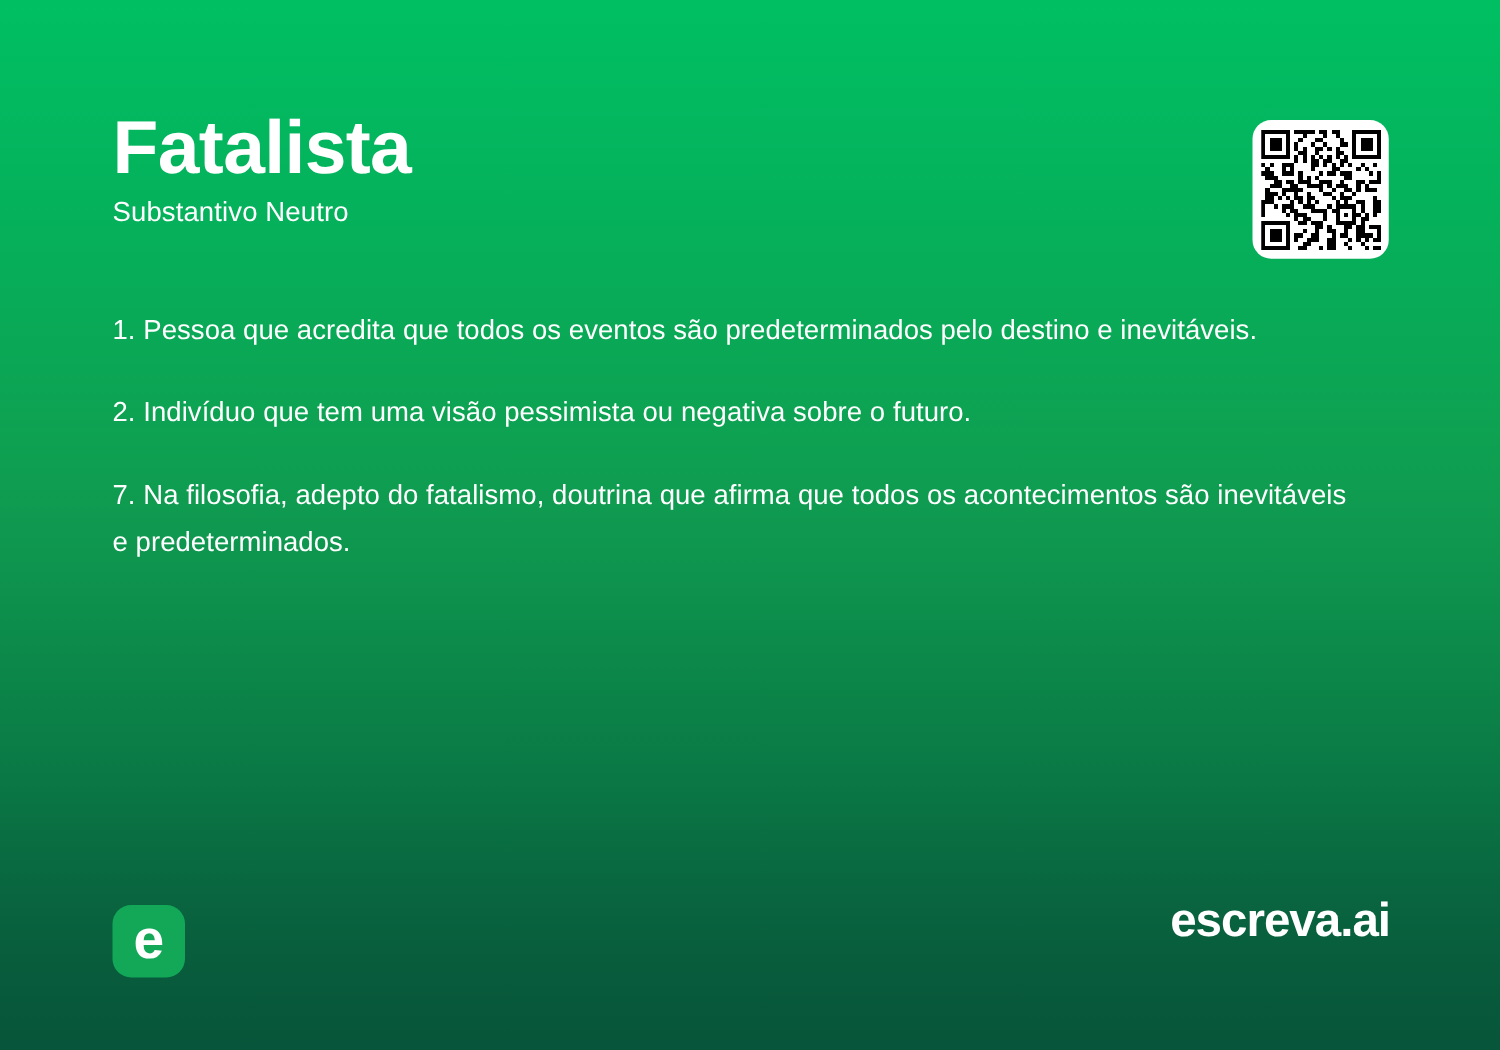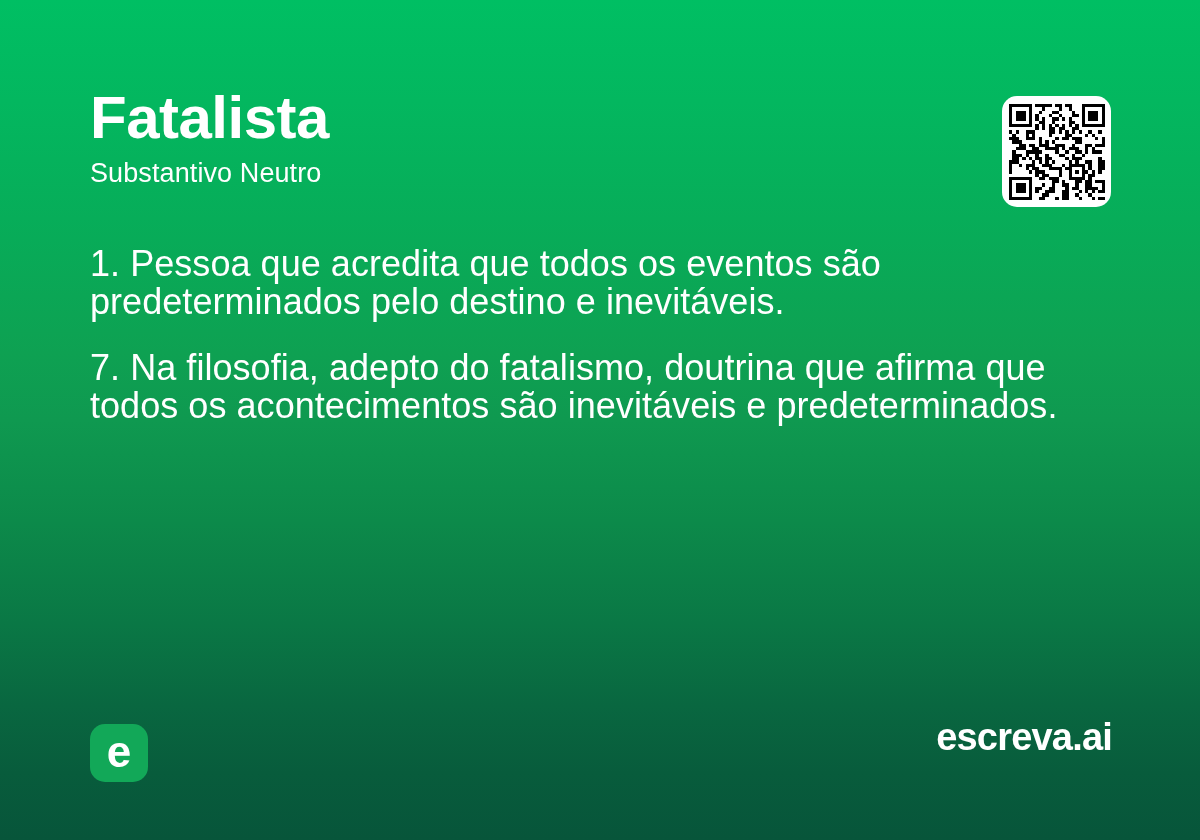--- a/index.html
+++ b/index.html
@@ -43,21 +43,21 @@
     color: #ffffff;
     font-size: 60px;
     font-weight: 700;
     letter-spacing: -0.5px;
     line-height: 1.12;
   }
 
   .word-class {
     margin: 6px 0 0 0;
     color: #ffffff;
-    font-size: 27px;
+    font-size: 22px;
     font-weight: 400;
     letter-spacing: 0.1px;
     line-height: 1.2;
   }
 
   
   .qr-card {
     position: absolute;
     left: 1002px;
     top: 96px;
@@ -82,21 +82,21 @@
   
   .definitions {
     position: absolute;
     left: 90px;
     top: 245px;
     width: 1000px;
   }
 
   .definition {
     color: #ffffff;
-    font-size: 36px;
+    font-size: 22px;
     font-weight: 400;
     line-height: 38px;
     letter-spacing: 0.05px;
     margin: 0 0 28px 0;
   }
 
   .definition:last-child {
     margin-bottom: 0;
   }
 
@@ -536,20 +536,21 @@
           <rect x="21" y="28" width="1" height="1"></rect>
           <rect x="25" y="28" width="1" height="1"></rect>
           <rect x="27" y="28" width="1" height="1"></rect>
           <rect x="28" y="28" width="1" height="1"></rect>
         </g>
     </svg>
   </div>
 
   <div class="definitions">
     <p class="definition">1. Pessoa que acredita que todos os eventos são predeterminados pelo destino e inevitáveis.</p>
+    <p class="definition">2. Indivíduo que tem uma visão pessimista ou negativa sobre o futuro.</p>
     <p class="definition">7. Na filosofia, adepto do fatalismo, doutrina que afirma que todos os acontecimentos são inevitáveis e predeterminados.</p>
   </div>
 
   <div class="logo-tile">
     <span class="logo-letter">e</span>
   </div>
 
   <div class="brand">escreva.ai</div>
 
 </div>

